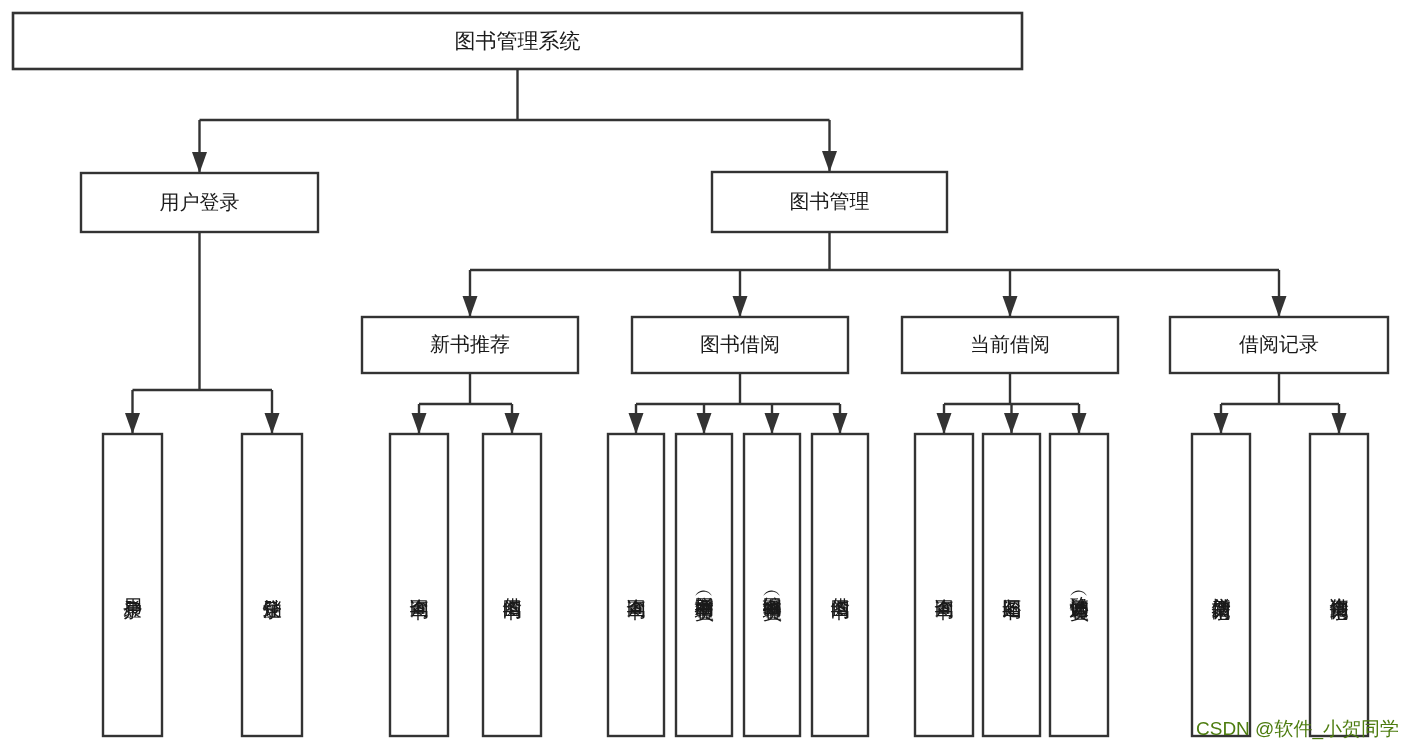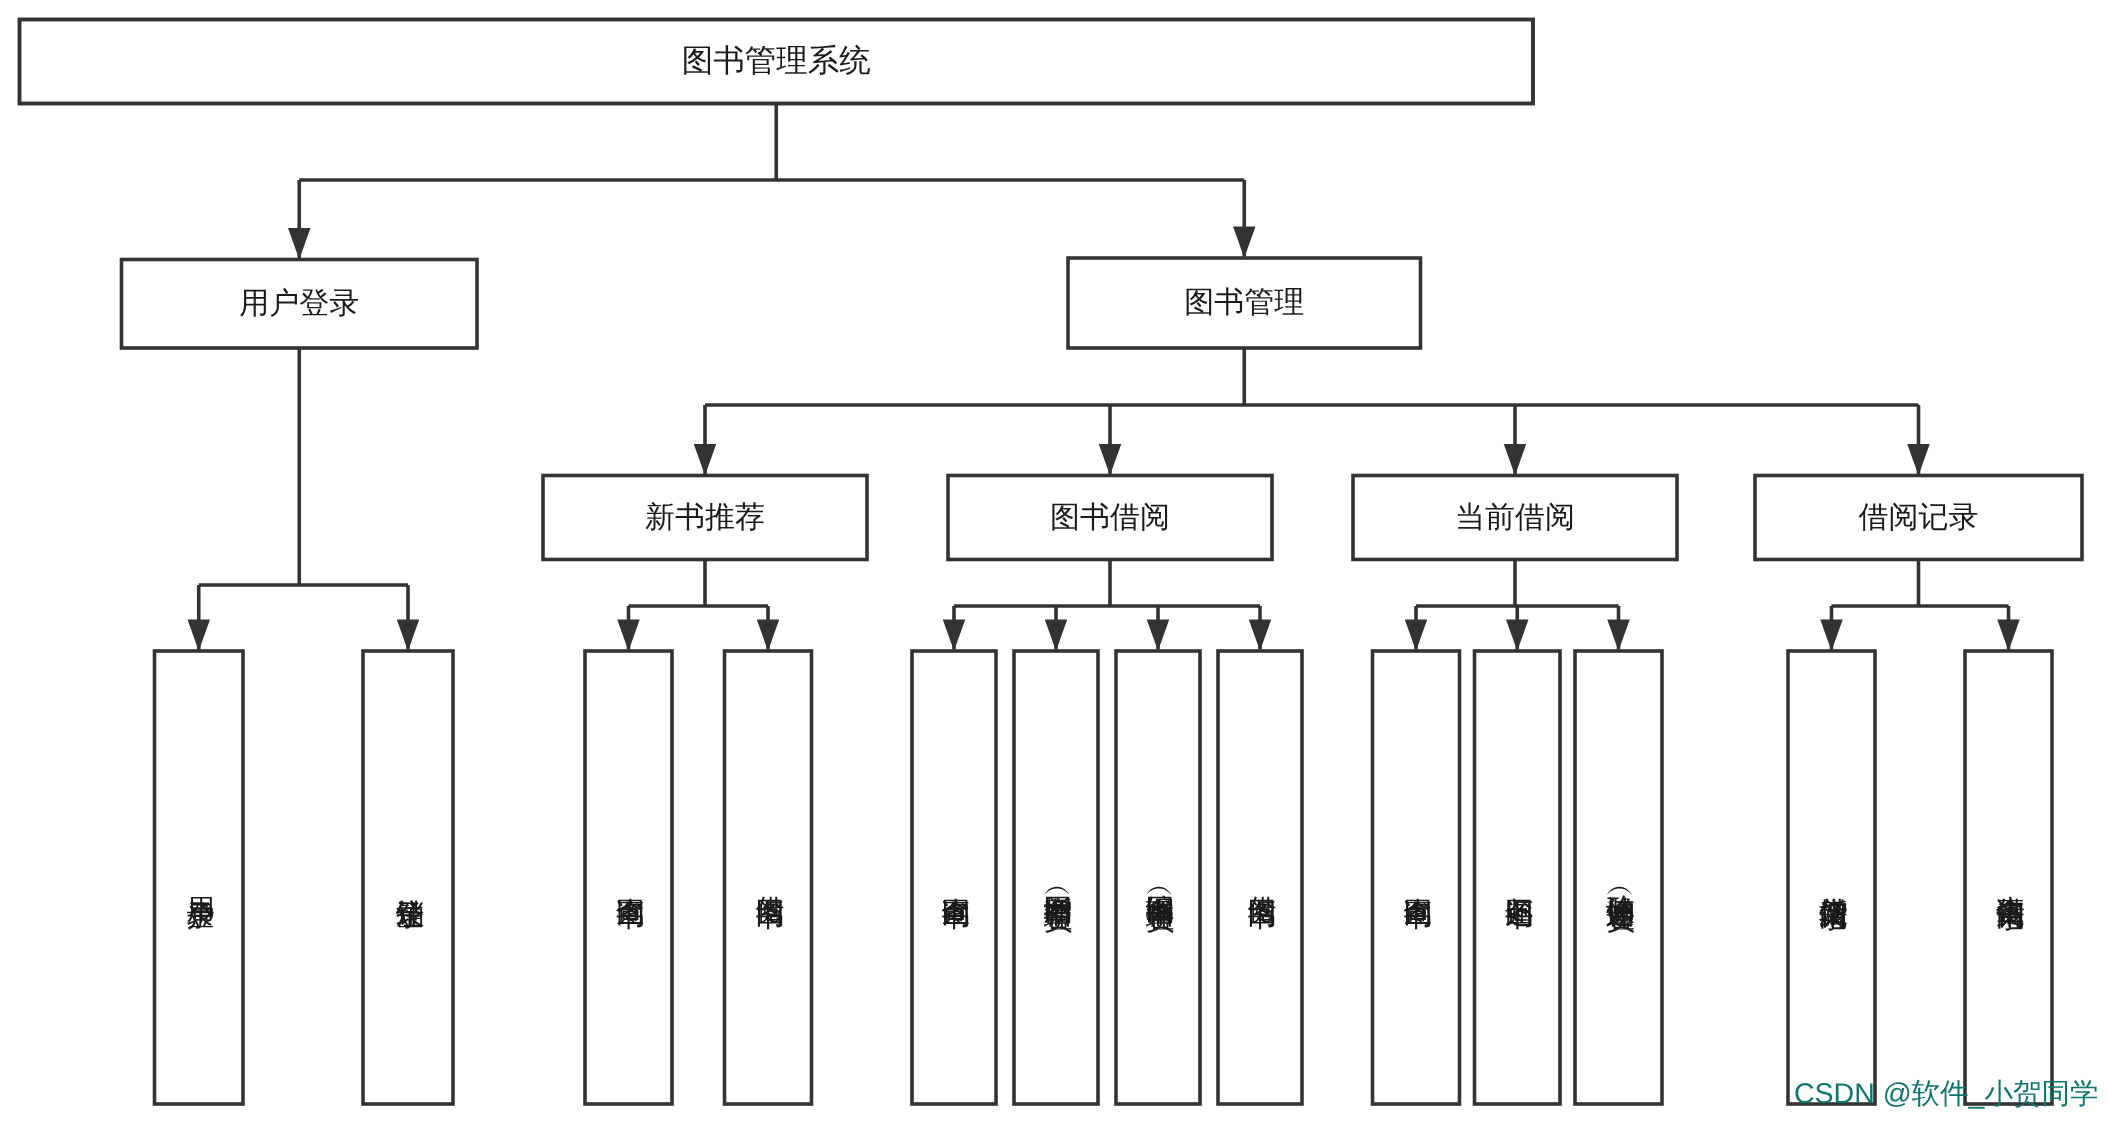--- a/index.html
+++ b/index.html
@@ -72,21 +72,21 @@
     justify-content: center;
     text-align: center;
     white-space: nowrap;
     pointer-events: none;
     user-select: none;
   }
   .watermark {
     position: absolute;
     font-family: "Liberation Sans", "DejaVu Sans", sans-serif;
     font-size: 19px;
-    color: #0f766e;
+    color: #4d7c0f;
     white-space: nowrap;
     user-select: none;
   }
 </style>
 </head>
 <body>
 
 <div id="diagram-root">
 
   <svg class="diagram-canvas" viewBox="0 0 1405 747" xmlns="http://www.w3.org/2000/svg">

